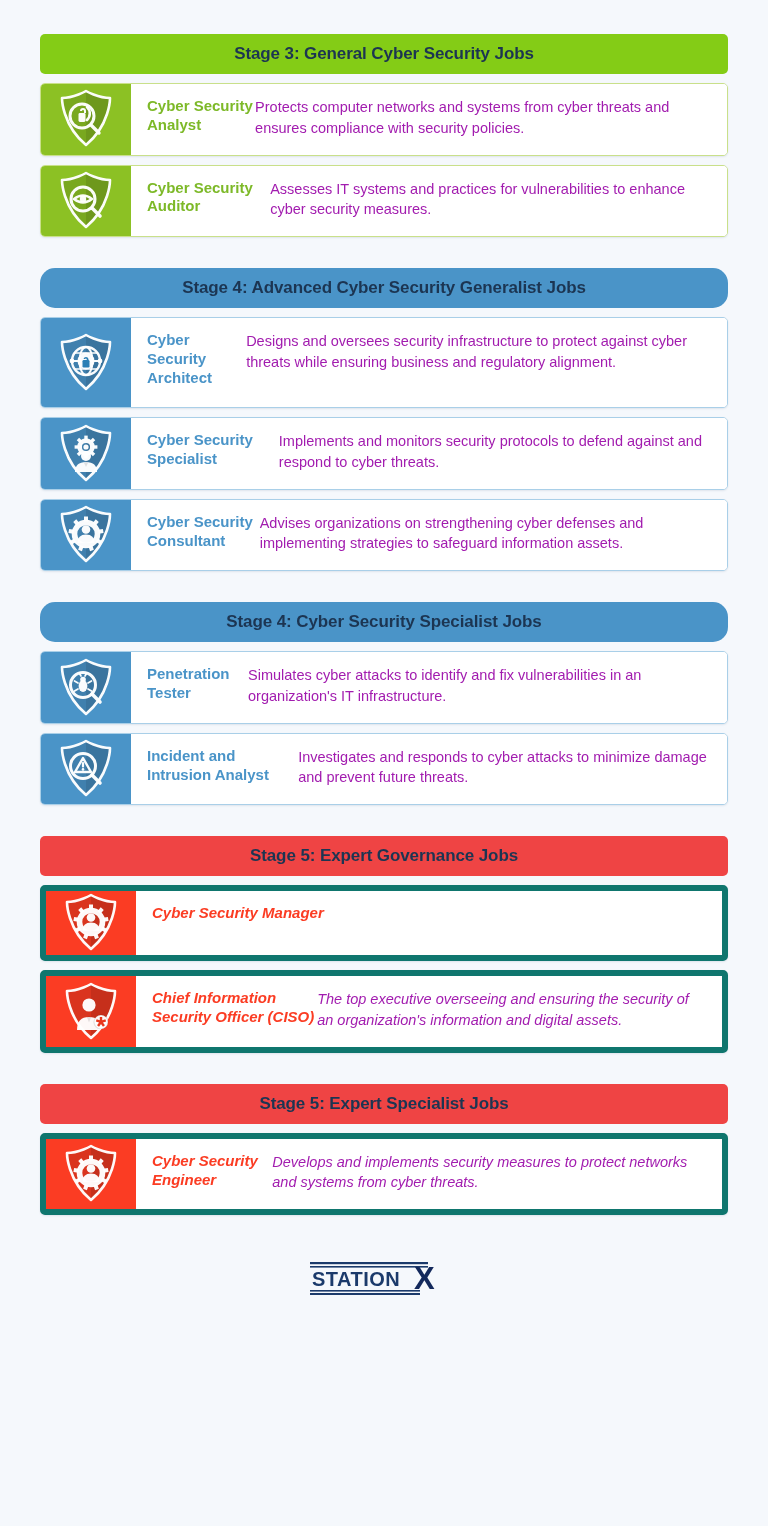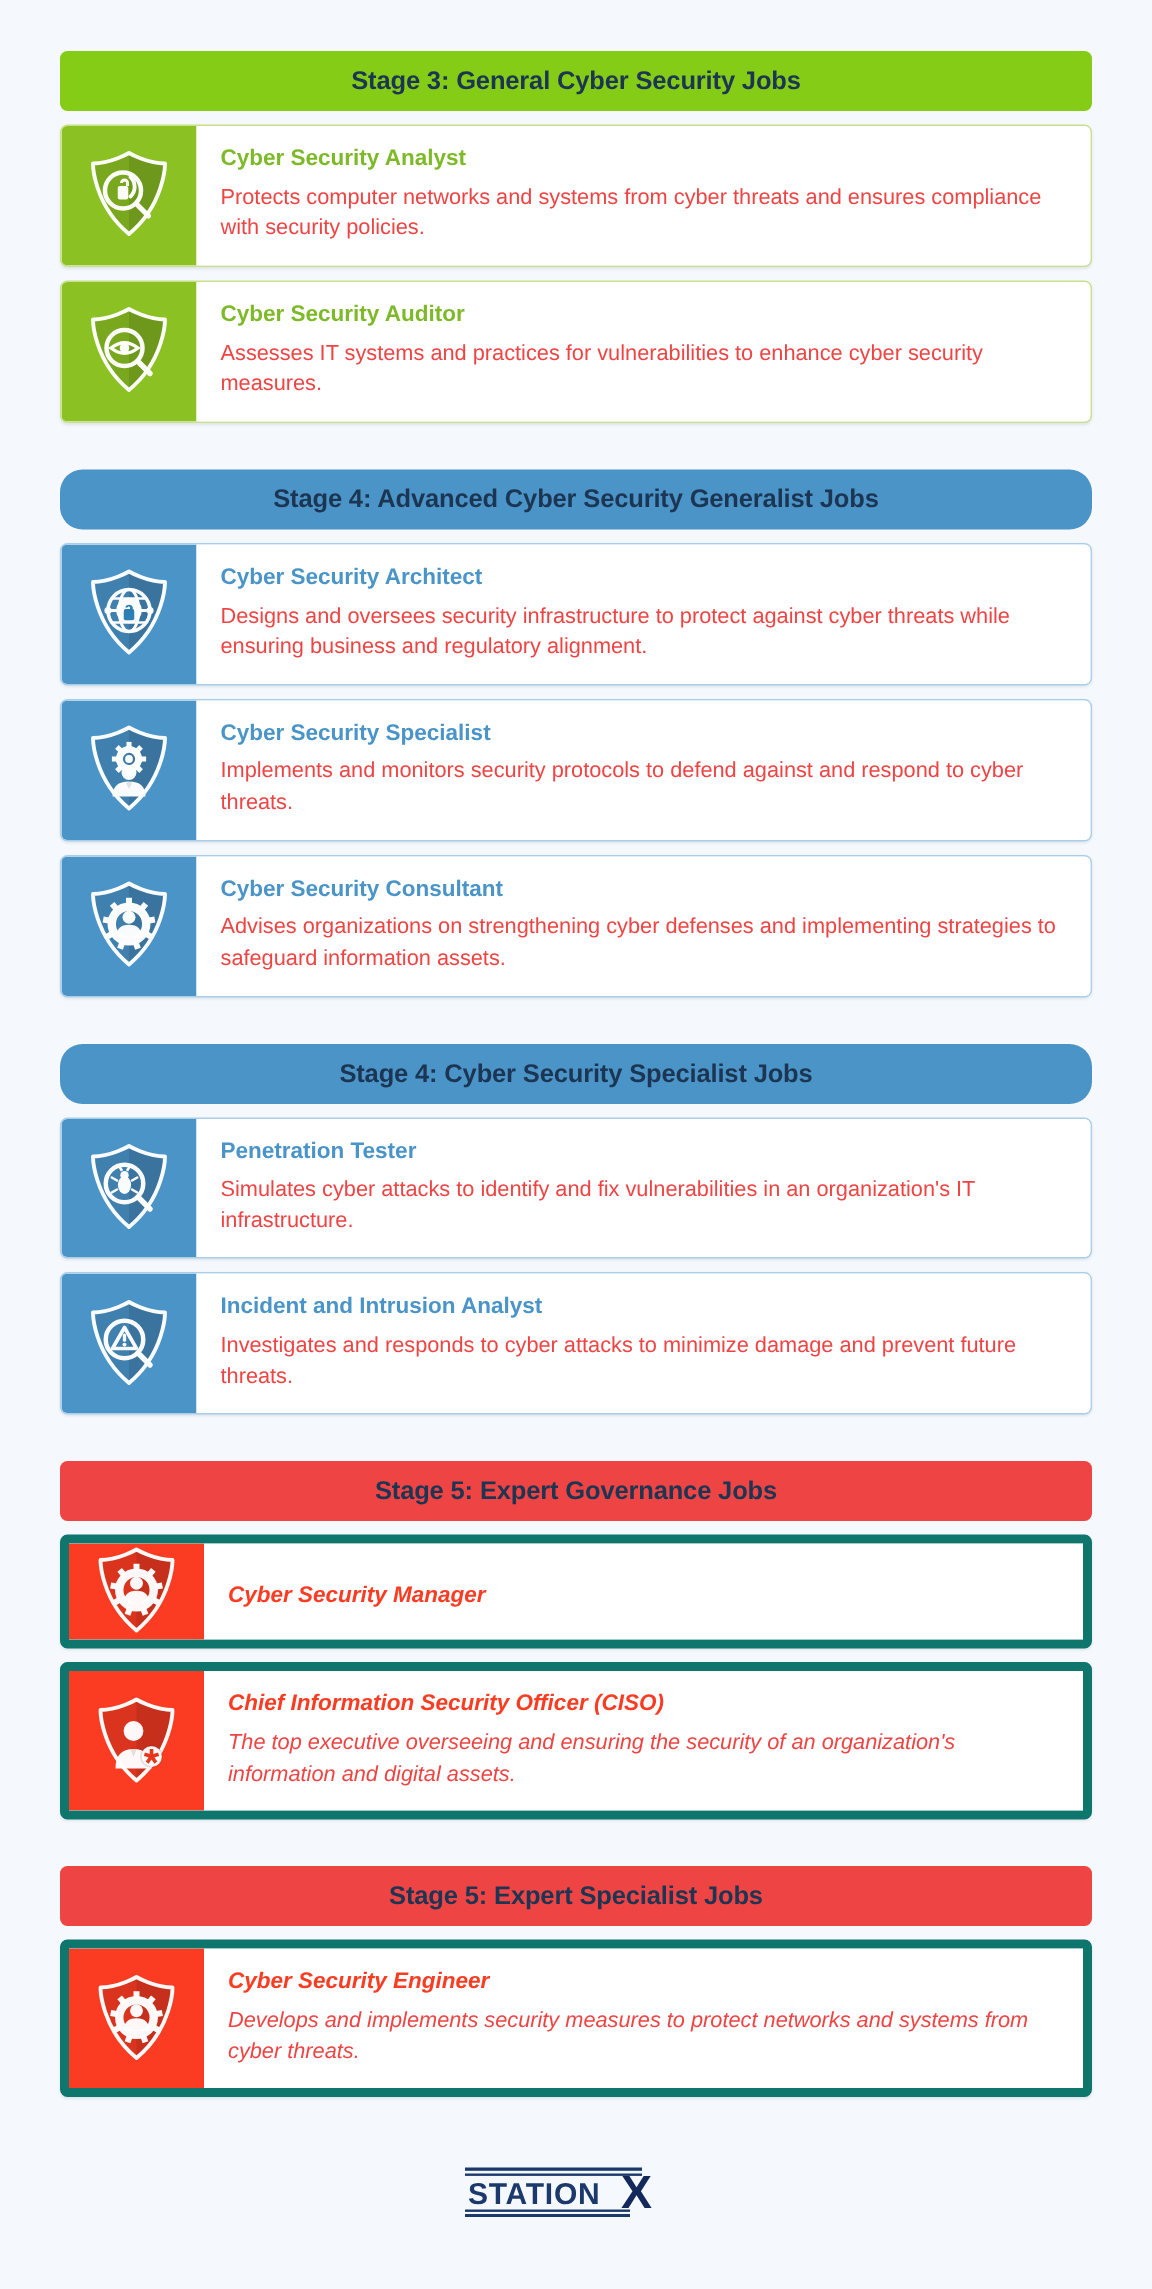--- a/index.html
+++ b/index.html
@@ -67,34 +67,33 @@
     justify-content: center;
   }
 
   .card-icon svg { display: block; }
 
   .card-body {
     flex: 1 1 auto;
     padding: 13px 18px 14px 16px;
     background: #ffffff;
     display: flex;
-    flex-direction: column;
-    justify-content: flex-end;
+    justify-content: space-between;
   }
 
   .card-title {
     font-size: 15px;
     font-weight: bold;
     line-height: 1.25;
     margin-bottom: 6px;
   }
 
   .card-desc {
     font-size: 14.5px;
-    color: #ef4444;
+    color: #a21caf;
     line-height: 1.42;
   }
 
   
   .theme-green .section-header { background: #84cc16; }
   .theme-green .card { border: 1px solid #c9e08a; }
   .theme-green .card-icon { background: #8cc124; }
   .theme-green .card-title { color: #7db928; }
 
   

